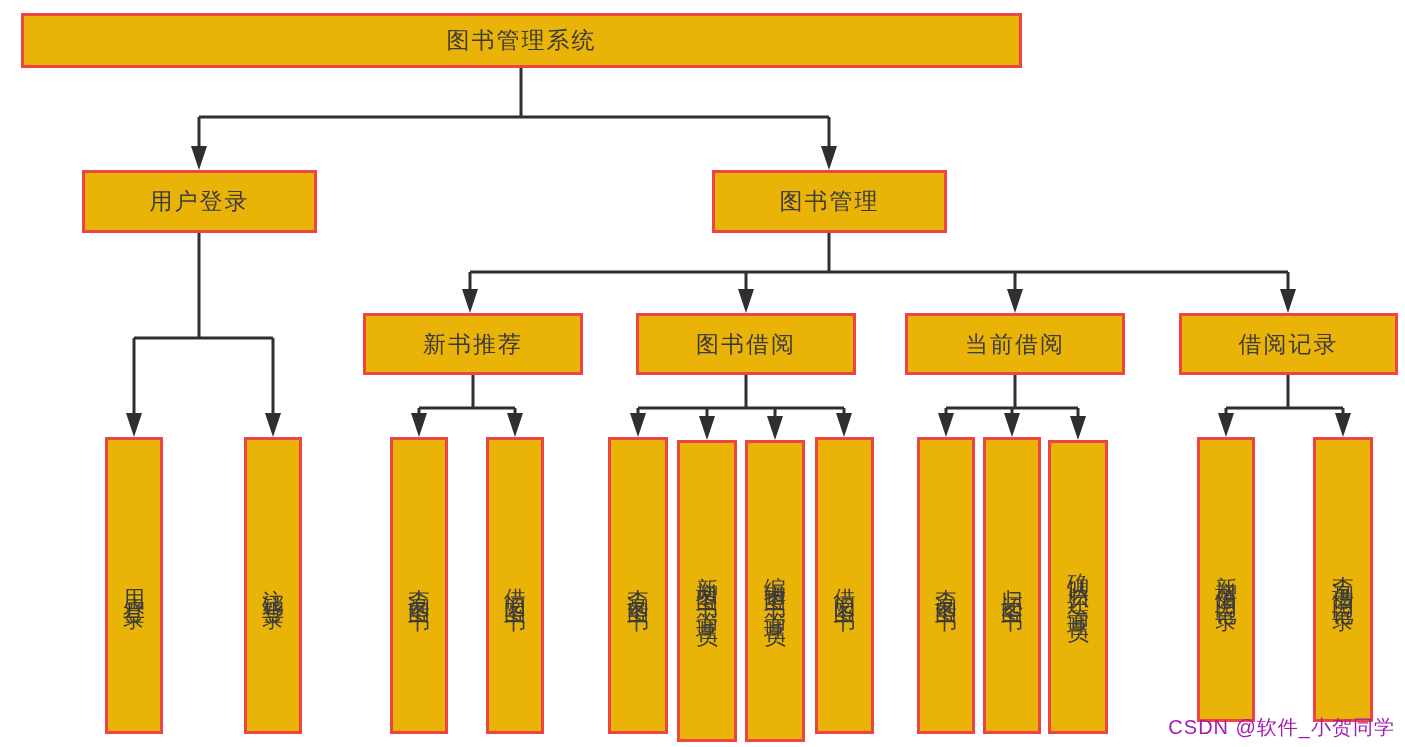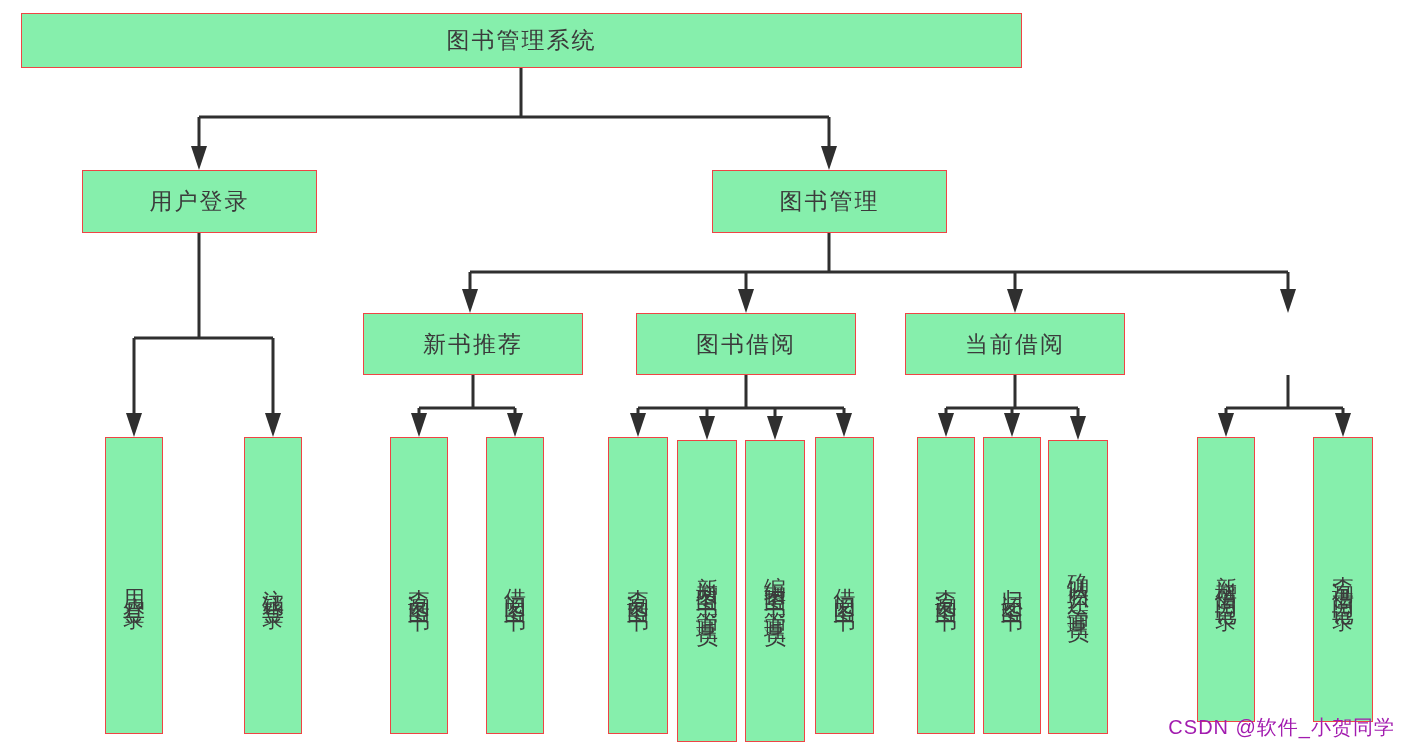--- a/index.html
+++ b/index.html
@@ -18,22 +18,22 @@
   .connectors {
     position: absolute;
     left: 0; top: 0;
     width: 1405px;
     height: 747px;
     z-index: 1;
   }
   .node {
     position: absolute;
     box-sizing: border-box;
-    border: 1px solid #ef4444;
-    background: #86efac;
+    border: 3px solid #ef4444;
+    background: #eab308;
     display: flex;
     align-items: center;
     justify-content: center;
     z-index: 2;
   }
   .node .lbl {
     color: #3b3b3b;
     font-size: 23px;
     letter-spacing: 2px;
     white-space: nowrap;
@@ -114,20 +114,23 @@
 
   <div class="node" style="left:712px;top:170px;width:235px;height:63px">
     <span class="lbl">图书管理</span>
   </div>
   <div class="node" style="left:905px;top:313px;width:220px;height:62px">
     <span class="lbl">当前借阅</span>
   </div>
   <div class="node" style="left:636px;top:313px;width:220px;height:62px">
     <span class="lbl">图书借阅</span>
   </div>
+  <div class="node" style="left:1179px;top:313px;width:219px;height:62px">
+    <span class="lbl">借阅记录</span>
+  </div>
 
   <div class="node v" style="left:105px;top:437px;width:58px;height:297px">
     <span class="lbl">用户登录</span>
   </div>
   <div class="node v" style="left:244px;top:437px;width:58px;height:297px">
     <span class="lbl">注销登录</span>
   </div>
 
   <div class="node v" style="left:390px;top:437px;width:58px;height:297px">
     <span class="lbl">查询图书</span>

